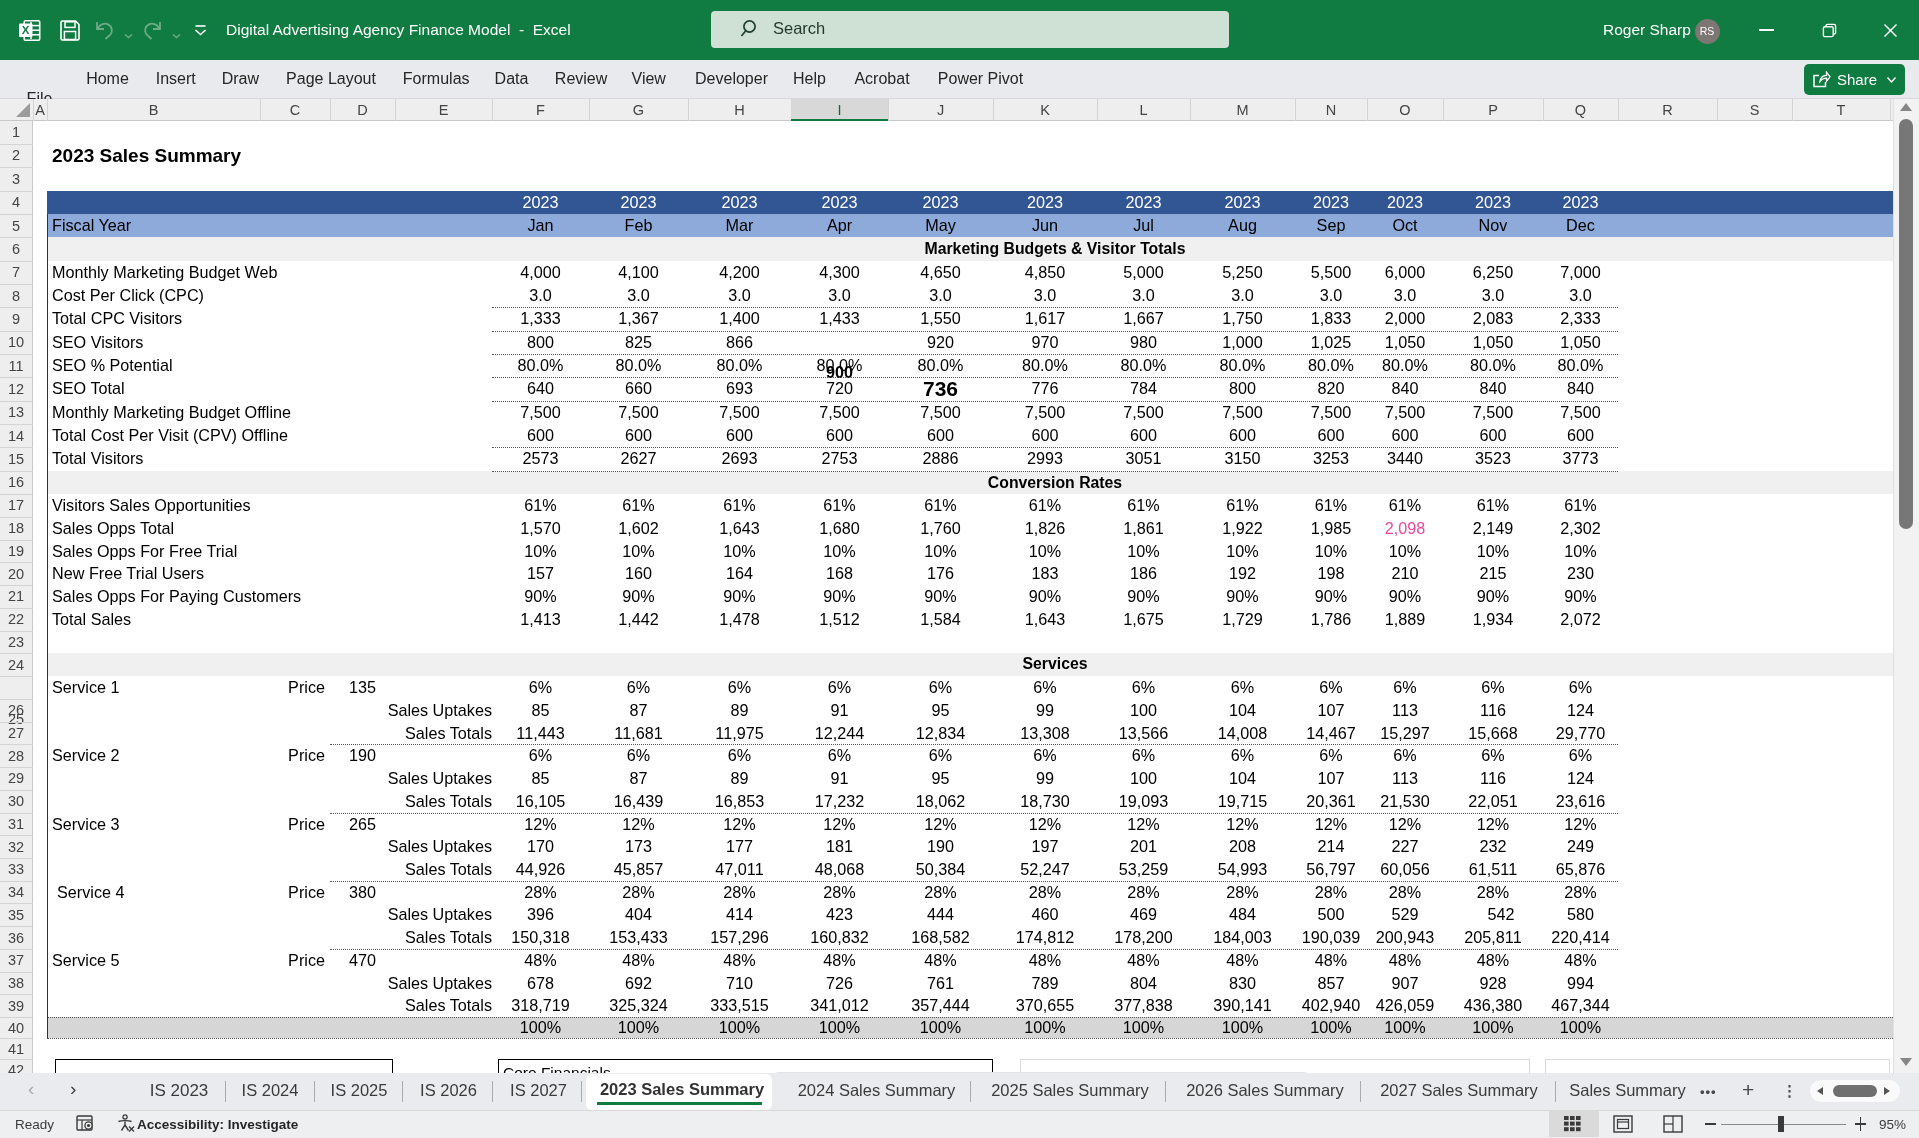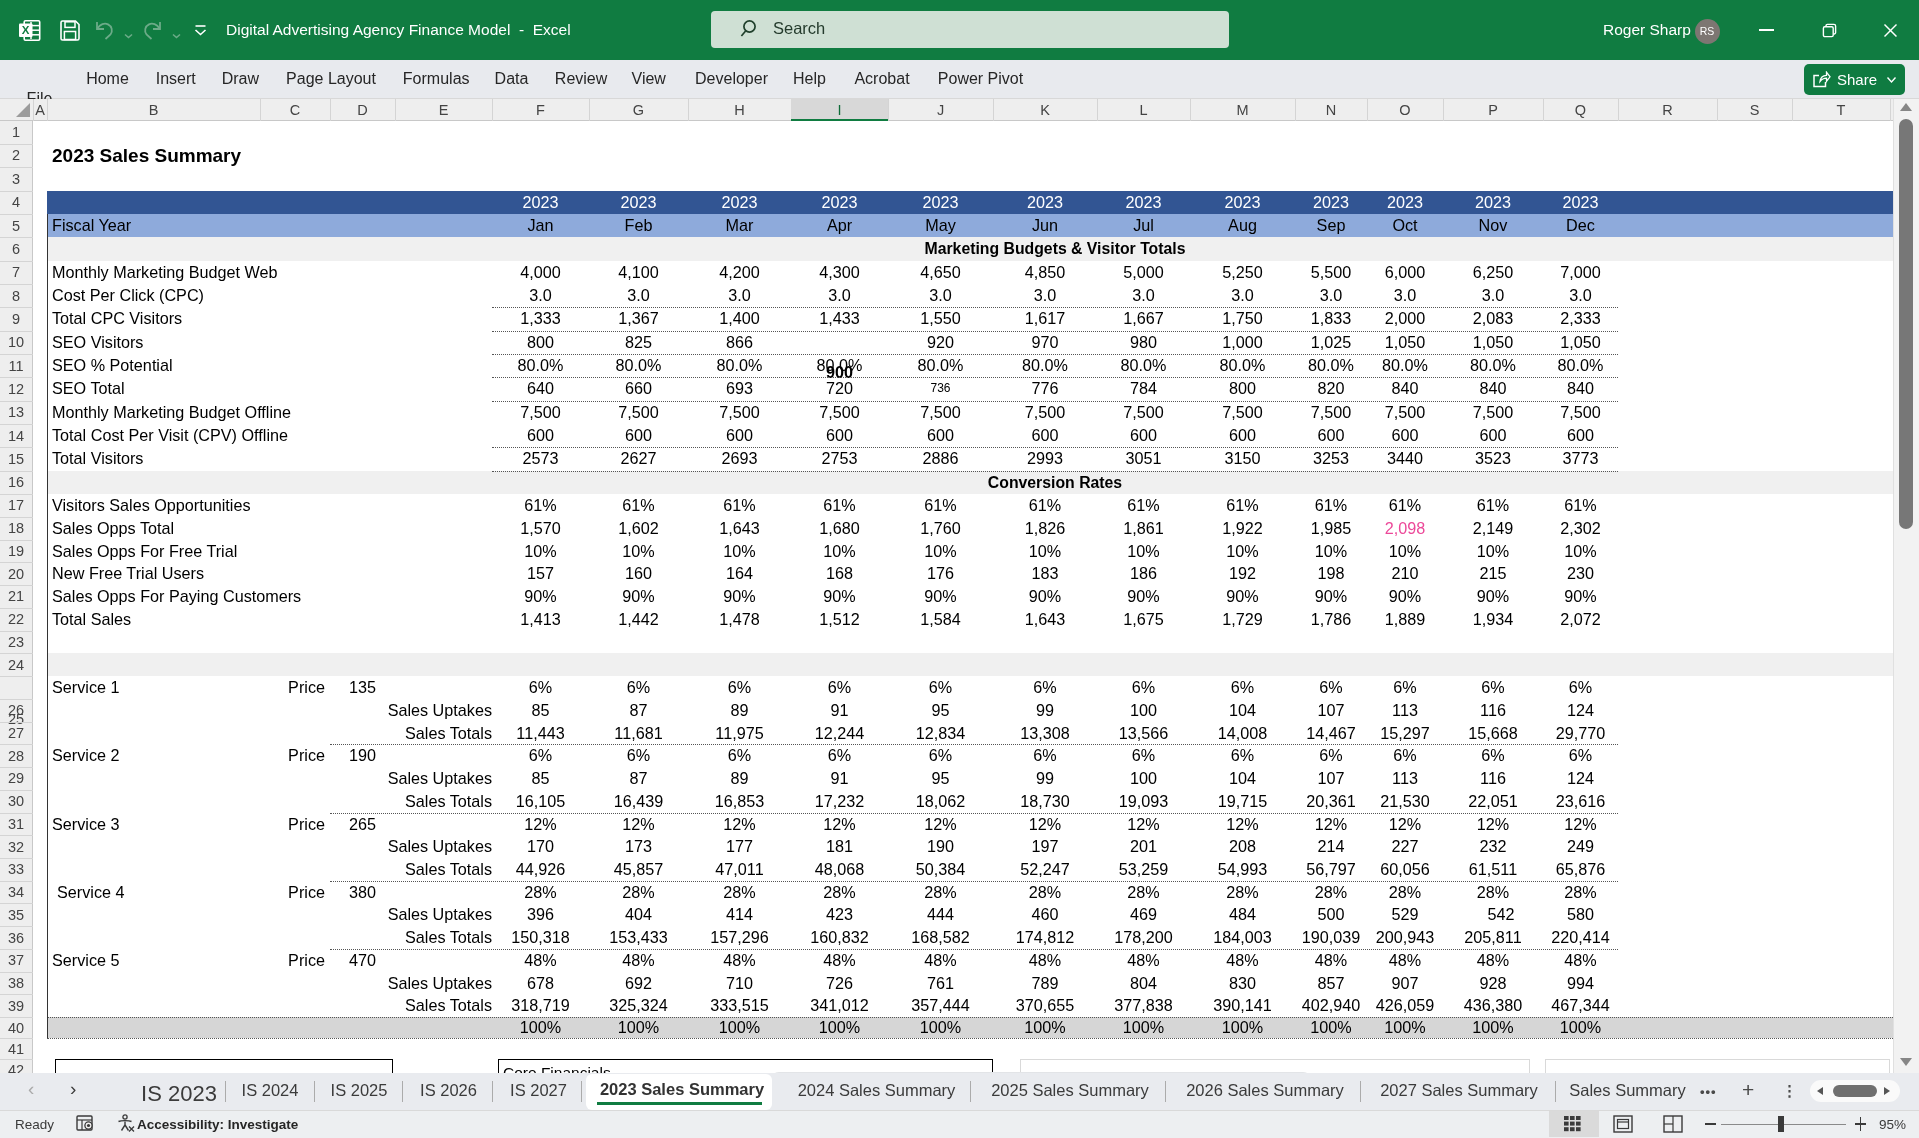--- a/index.html
+++ b/index.html
@@ -321,20 +321,21 @@
 <div class="cell" style="left:993px;top:213.9px;width:104px;height:23.3px;line-height:23.3px;font-size:16.2px;color:#000;">Jun</div>
 <div class="cell" style="left:1097px;top:213.9px;width:93px;height:23.3px;line-height:23.3px;font-size:16.2px;color:#000;">Jul</div>
 <div class="cell" style="left:1190px;top:213.9px;width:105px;height:23.3px;line-height:23.3px;font-size:16.2px;color:#000;">Aug</div>
 <div class="cell" style="left:1295px;top:213.9px;width:72px;height:23.3px;line-height:23.3px;font-size:16.2px;color:#000;">Sep</div>
 <div class="cell" style="left:1367px;top:213.9px;width:76px;height:23.3px;line-height:23.3px;font-size:16.2px;color:#000;">Oct</div>
 <div class="cell" style="left:1443px;top:213.9px;width:100px;height:23.3px;line-height:23.3px;font-size:16.2px;color:#000;">Nov</div>
 <div class="cell" style="left:1543px;top:213.9px;width:75px;height:23.3px;line-height:23.3px;font-size:16.2px;color:#000;">Dec</div>
 <div class="lbl" style="left:52px;top:213.9px;height:23.3px;line-height:23.3px;font-size:16.2px;font-weight:normal;color:#000;">Fiscal Year</div>
 <div class="cell" style="left:492px;top:237.2px;width:1126px;height:23.4px;line-height:23.4px;font-size:15.8px;font-weight:bold;color:#000;">Marketing Budgets &amp; Visitor Totals</div>
 <div class="cell" style="left:492px;top:470.8px;width:1126px;height:23.4px;line-height:23.4px;font-size:15.8px;font-weight:bold;color:#000;">Conversion Rates</div>
+<div class="cell" style="left:492px;top:653.3px;width:1126px;height:22.7px;line-height:22.7px;font-size:15.8px;font-weight:bold;color:#000;">Services</div>
 <div class="lbl" style="left:52px;top:260.6px;height:23.4px;line-height:23.4px;font-size:16.2px;font-weight:normal;color:#000;">Monthly Marketing Budget Web</div>
 <div class="cell" style="left:492px;top:260.6px;width:97px;height:23.4px;line-height:23.4px;font-size:16.2px;color:#000;font-weight:normal;">4,000</div>
 <div class="cell" style="left:589px;top:260.6px;width:99px;height:23.4px;line-height:23.4px;font-size:16.2px;color:#000;font-weight:normal;">4,100</div>
 <div class="cell" style="left:688px;top:260.6px;width:103px;height:23.4px;line-height:23.4px;font-size:16.2px;color:#000;font-weight:normal;">4,200</div>
 <div class="cell" style="left:791px;top:260.6px;width:97px;height:23.4px;line-height:23.4px;font-size:16.2px;color:#000;font-weight:normal;">4,300</div>
 <div class="cell" style="left:888px;top:260.6px;width:105px;height:23.4px;line-height:23.4px;font-size:16.2px;color:#000;font-weight:normal;">4,650</div>
 <div class="cell" style="left:993px;top:260.6px;width:104px;height:23.4px;line-height:23.4px;font-size:16.2px;color:#000;font-weight:normal;">4,850</div>
 <div class="cell" style="left:1097px;top:260.6px;width:93px;height:23.4px;line-height:23.4px;font-size:16.2px;color:#000;font-weight:normal;">5,000</div>
 <div class="cell" style="left:1190px;top:260.6px;width:105px;height:23.4px;line-height:23.4px;font-size:16.2px;color:#000;font-weight:normal;">5,250</div>
 <div class="cell" style="left:1295px;top:260.6px;width:72px;height:23.4px;line-height:23.4px;font-size:16.2px;color:#000;font-weight:normal;">5,500</div>
@@ -391,21 +392,21 @@
 <div class="cell" style="left:1190px;top:354.0px;width:105px;height:23.4px;line-height:23.4px;font-size:16.2px;color:#000;font-weight:normal;">80.0%</div>
 <div class="cell" style="left:1295px;top:354.0px;width:72px;height:23.4px;line-height:23.4px;font-size:16.2px;color:#000;font-weight:normal;">80.0%</div>
 <div class="cell" style="left:1367px;top:354.0px;width:76px;height:23.4px;line-height:23.4px;font-size:16.2px;color:#000;font-weight:normal;">80.0%</div>
 <div class="cell" style="left:1443px;top:354.0px;width:100px;height:23.4px;line-height:23.4px;font-size:16.2px;color:#000;font-weight:normal;">80.0%</div>
 <div class="cell" style="left:1543px;top:354.0px;width:75px;height:23.4px;line-height:23.4px;font-size:16.2px;color:#000;font-weight:normal;">80.0%</div>
 <div class="lbl" style="left:52px;top:377.4px;height:23.4px;line-height:23.4px;font-size:16.2px;font-weight:normal;color:#000;">SEO Total</div>
 <div class="cell" style="left:492px;top:377.4px;width:97px;height:23.4px;line-height:23.4px;font-size:16.2px;color:#000;font-weight:normal;">640</div>
 <div class="cell" style="left:589px;top:377.4px;width:99px;height:23.4px;line-height:23.4px;font-size:16.2px;color:#000;font-weight:normal;">660</div>
 <div class="cell" style="left:688px;top:377.4px;width:103px;height:23.4px;line-height:23.4px;font-size:16.2px;color:#000;font-weight:normal;">693</div>
 <div class="cell" style="left:791px;top:377.4px;width:97px;height:23.4px;line-height:23.4px;font-size:16.2px;color:#000;font-weight:normal;">720</div>
-<div class="cell" style="left:888px;top:377.4px;width:105px;height:23.4px;line-height:23.4px;font-size:12px;color:#000;font-weight:normal;">736</div>
+<div class="cell" style="left:888px;top:377.4px;width:105px;height:23.4px;line-height:23.4px;font-size:21px;color:#000;font-weight:bold;">736</div>
 <div class="cell" style="left:993px;top:377.4px;width:104px;height:23.4px;line-height:23.4px;font-size:16.2px;color:#000;font-weight:normal;">776</div>
 <div class="cell" style="left:1097px;top:377.4px;width:93px;height:23.4px;line-height:23.4px;font-size:16.2px;color:#000;font-weight:normal;">784</div>
 <div class="cell" style="left:1190px;top:377.4px;width:105px;height:23.4px;line-height:23.4px;font-size:16.2px;color:#000;font-weight:normal;">800</div>
 <div class="cell" style="left:1295px;top:377.4px;width:72px;height:23.4px;line-height:23.4px;font-size:16.2px;color:#000;font-weight:normal;">820</div>
 <div class="cell" style="left:1367px;top:377.4px;width:76px;height:23.4px;line-height:23.4px;font-size:16.2px;color:#000;font-weight:normal;">840</div>
 <div class="cell" style="left:1443px;top:377.4px;width:100px;height:23.4px;line-height:23.4px;font-size:16.2px;color:#000;font-weight:normal;">840</div>
 <div class="cell" style="left:1543px;top:377.4px;width:75px;height:23.4px;line-height:23.4px;font-size:16.2px;color:#000;font-weight:normal;">840</div>
 <div class="lbl" style="left:52px;top:400.7px;height:23.3px;line-height:23.3px;font-size:16.2px;font-weight:normal;color:#000;">Monthly Marketing Budget Offline</div>
 <div class="cell" style="left:492px;top:400.7px;width:97px;height:23.3px;line-height:23.3px;font-size:16.2px;color:#000;font-weight:normal;">7,500</div>
 <div class="cell" style="left:589px;top:400.7px;width:99px;height:23.3px;line-height:23.3px;font-size:16.2px;color:#000;font-weight:normal;">7,500</div>
@@ -760,21 +761,21 @@
 <div class="a" style="left:1020px;top:1059px;width:510px;height:15px;border:1px solid #d9d9d9;background:#fff;"></div>
 <div class="a" style="left:1545px;top:1059px;width:345px;height:15px;border:1px solid #d9d9d9;background:#fff;"></div>
 <div class="a" style="left:771px;top:1071.5px;width:540px;height:10px;border-radius:8px 8px 0 0;background:#e2e4e7;"></div>
 <div class="a" style="left:1893px;top:99px;width:26px;height:974px;background:#f2f2f2;border-left:1px solid #e0e0e0;"></div>
 <div class="a" style="left:1900px;top:103px;width:0;height:0;border-left:6px solid transparent;border-right:6px solid transparent;border-bottom:8px solid #868686;"></div>
 <div class="a" style="left:1899px;top:119px;width:14px;height:410px;background:#777;border-radius:7px;"></div>
 <div class="a" style="left:1900px;top:1058px;width:0;height:0;border-left:6px solid transparent;border-right:6px solid transparent;border-top:8px solid #868686;"></div>
 <div class="a" style="left:0;top:1073px;width:1919px;height:37px;background:#e9ebef;"></div>
 <div class="lbl" style="left:28px;top:1078px;font-size:19px;color:#a9a9a9;">‹</div>
 <div class="lbl" style="left:70px;top:1078px;font-size:19px;color:#3c3c3c;">›</div>
-<div class="lbl" style="left:179px;top:1081px;font-size:22px;color:#3b3b3b;transform:translateX(-50%);">IS 2023</div>
+<div class="lbl" style="left:179px;top:1081px;font-size:17px;color:#3b3b3b;transform:translateX(-50%);">IS 2023</div>
 <div class="lbl" style="left:270px;top:1081px;font-size:16.5px;color:#3b3b3b;transform:translateX(-50%);">IS 2024</div>
 <div class="lbl" style="left:359px;top:1081px;font-size:16.5px;color:#3b3b3b;transform:translateX(-50%);">IS 2025</div>
 <div class="lbl" style="left:448.5px;top:1081px;font-size:16.5px;color:#3b3b3b;transform:translateX(-50%);">IS 2026</div>
 <div class="lbl" style="left:538.5px;top:1081px;font-size:16.5px;color:#3b3b3b;transform:translateX(-50%);">IS 2027</div>
 <div class="a" style="left:225px;top:1081px;width:1px;height:21px;background:#ababab;"></div>
 <div class="a" style="left:314px;top:1081px;width:1px;height:21px;background:#ababab;"></div>
 <div class="a" style="left:402px;top:1081px;width:1px;height:21px;background:#ababab;"></div>
 <div class="a" style="left:492px;top:1081px;width:1px;height:21px;background:#ababab;"></div>
 <div class="a" style="left:581px;top:1081px;width:1px;height:21px;background:#ababab;"></div>
 <div class="a" style="left:586px;top:1074px;width:186px;height:36px;background:#fff;border-radius:6px;"></div>

